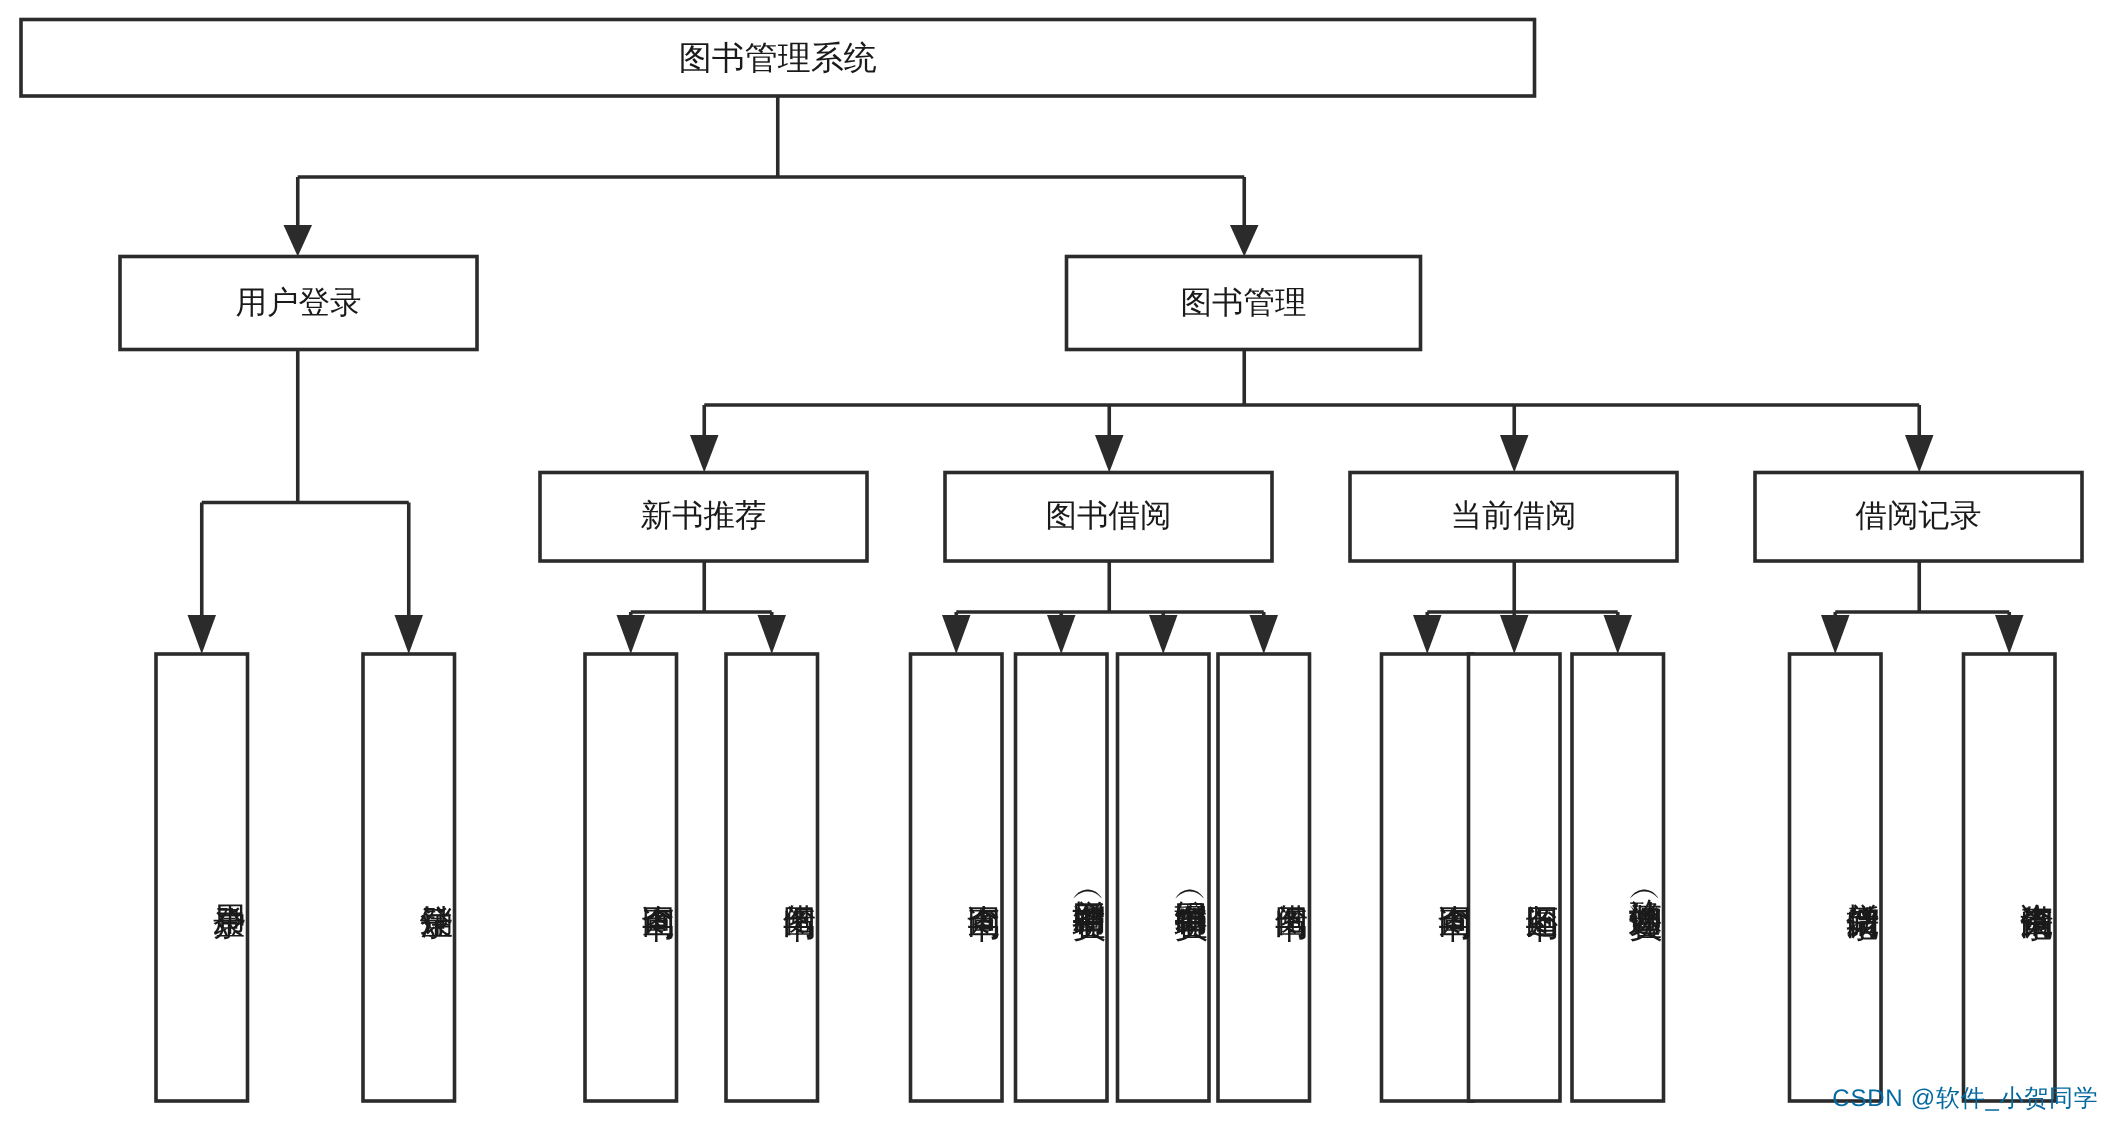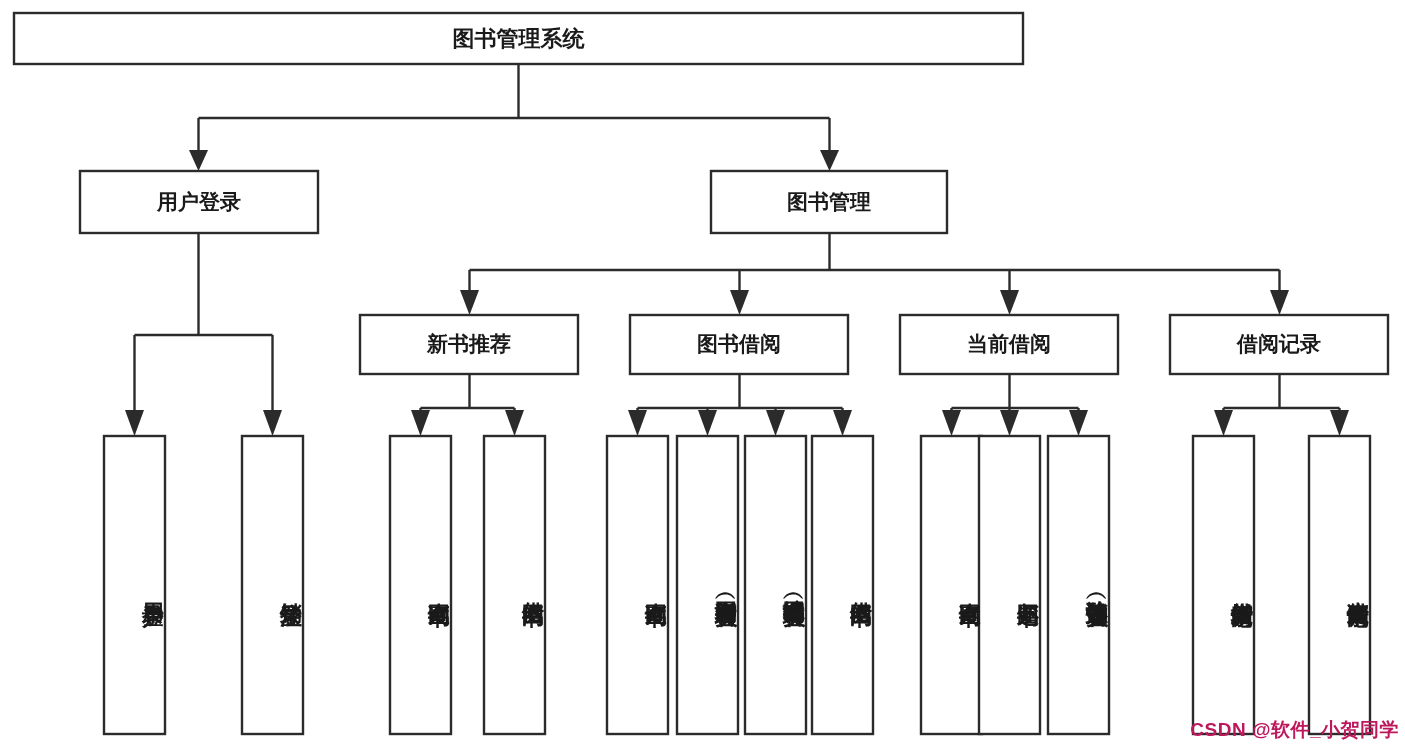--- a/index.html
+++ b/index.html
@@ -11,21 +11,20 @@
     width: 1405px;
     height: 747px;
     font-family: "Liberation Sans", sans-serif;
     overflow: hidden;
     position: relative;
   }
   #diagram-root {
     position: relative;
     width: 1405px;
     height: 747px;
-    font-weight: bold;
   }
   svg#tree-svg {
     position: absolute;
     left: 0;
     top: 0;
     width: 1405px;
     height: 747px;
     display: block;
   }
   .node-box {
@@ -69,22 +68,22 @@
     align-items: flex-start;
     justify-content: center;
     pointer-events: none;
     white-space: pre;
   }
   .watermark {
     position: absolute;
     right: 6px;
     bottom: 4px;
     font-family: "Liberation Sans", sans-serif;
-    font-size: 19px;
-    color: #be185d;
+    font-size: 16px;
+    color: #0369a1;
     letter-spacing: 0.5px;
     white-space: pre;
   }
 </style>
 </head>
 <body>
 
 <div id="diagram-root">
 
   <svg id="tree-svg" viewBox="0 0 1405 747">

